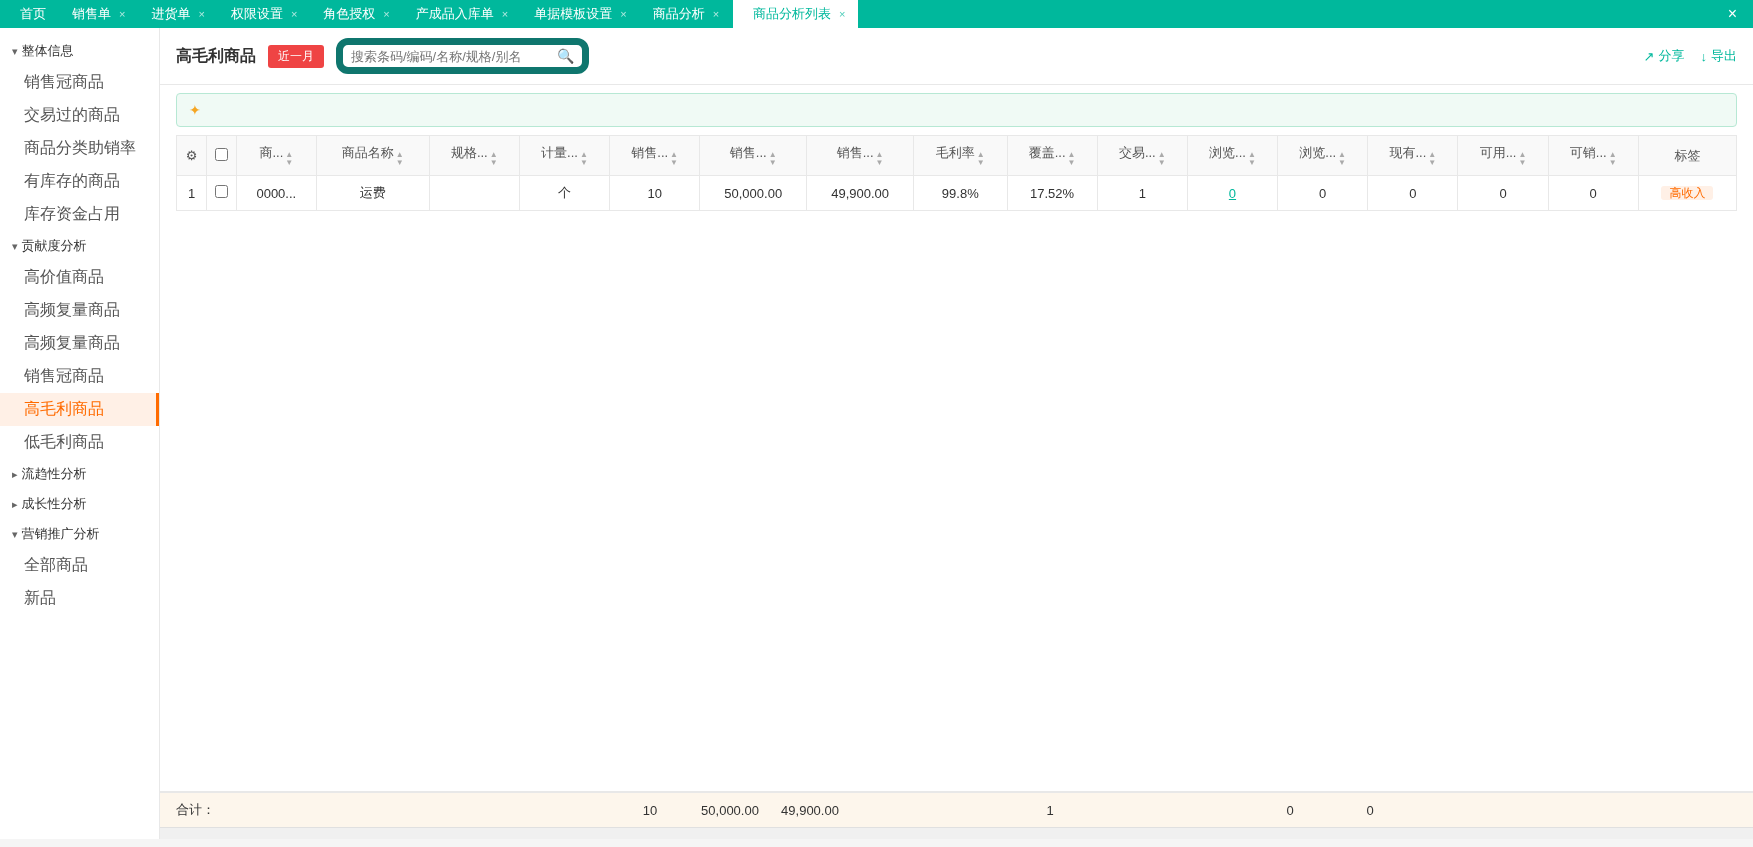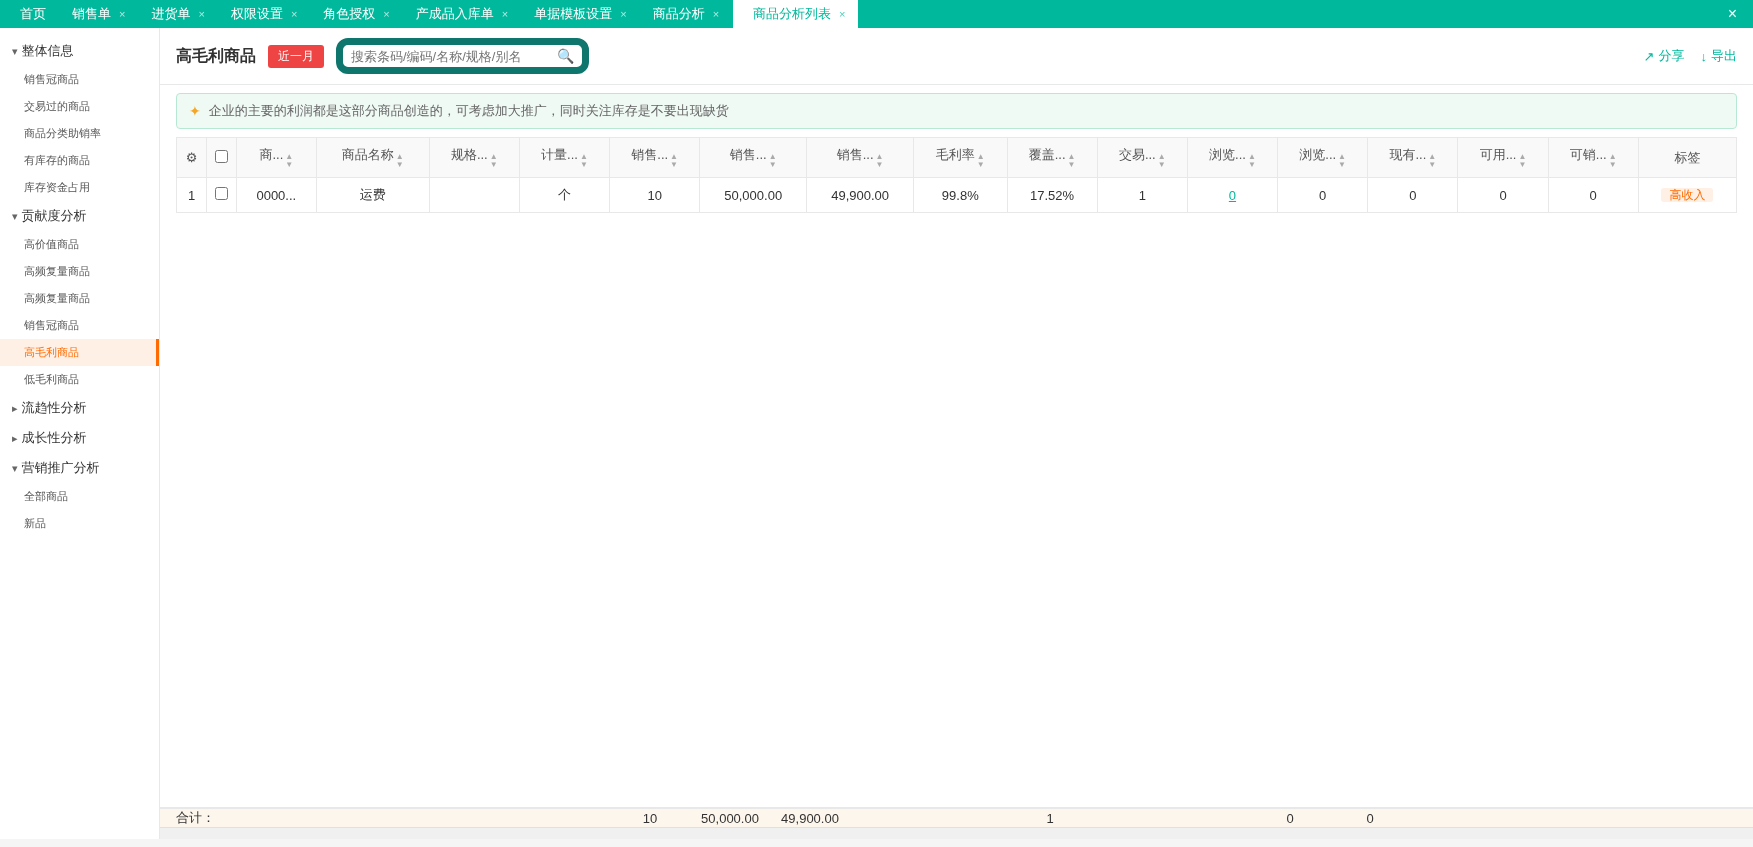--- a/index.html
+++ b/index.html
@@ -58,21 +58,21 @@
       align-items: center;
       padding: 6px 12px;
       font-size: 13px;
       color: #333;
       cursor: pointer;
       font-weight: 500;
     }
     .sidebar-group-header .arrow { margin-right: 4px; font-size: 11px; color: #666; }
     .sidebar-item {
       padding: 6px 12px 6px 24px;
-      font-size: 11px;
+      font-size: 16px;
       color: #555;
       cursor: pointer;
       white-space: nowrap;
     }
     .sidebar-item.active {
       background: #fff0e6;
       color: #ff6b00;
       border-right: 3px solid #ff6b00;
     }
 
@@ -198,21 +198,21 @@
       padding: 0 8px;
       border-radius: 3px;
       font-size: 12px;
     }
     .link-style { color: #00b89c; text-decoration: underline; cursor: pointer; }
 
     
     .footer-total {
       background: #fdf6ec;
       border-top: 2px solid #e8e8e8;
-      padding: 0 16px;
+      padding: 8px 16px;
       display: flex;
       align-items: center;
       font-size: 13px;
       gap: 0;
       flex-shrink: 0;
     }
     .footer-total .label { color: #333; margin-right: 8px; min-width: 40px; }
     .footer-cells {
       display: flex;
       gap: 0;
@@ -306,21 +306,20 @@
         </div>
         <div class="header-action-btn">
           <span>↓</span>
           <span>导出</span>
         </div>
       </div>
     </div>
 
     <div class="info-banner">
       <span class="info-icon">✦</span>
-      <span>企业的主要的利润都是这部分商品创造的，可考虑加大推广，同时关注库存是不要出现缺货</span>
     </div>
 
     <div class="table-container">
       <table>
         <thead>
           <tr id="table-header-row">
           <th style="width: 30px;">⚙</th>
               <th style="width: 30px;"><input type="checkbox" style=""></th>
               <th>商...<span class="col-sort">▲<br>▼</span></th>
               <th>商品名称<span class="col-sort">▲<br>▼</span></th>

